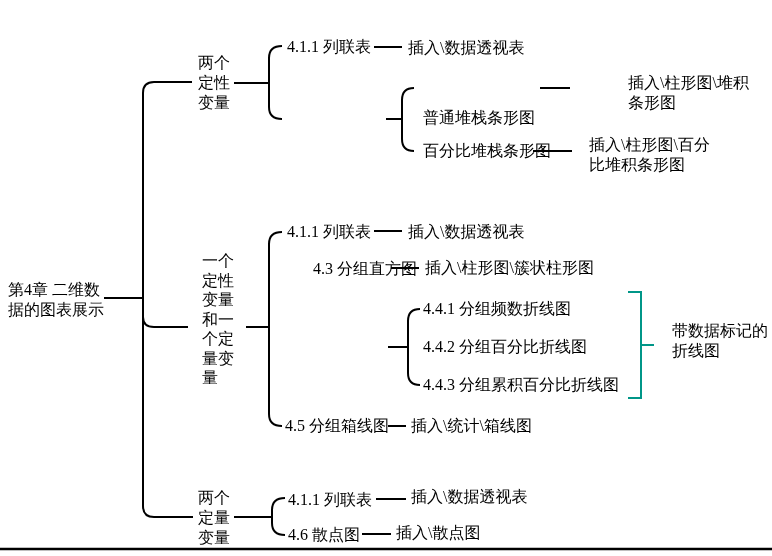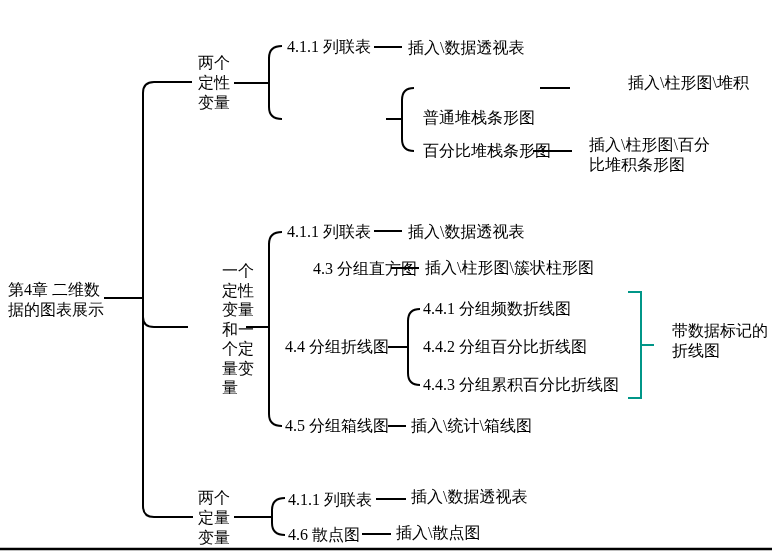--- a/index.html
+++ b/index.html
@@ -7,21 +7,21 @@
     position:relative;width:772px;height:556px;background:#ffffff;
     font-family:"Liberation Serif","DejaVu Serif",serif;
     color:#000000;overflow:hidden;
   }
   #wires{position:absolute;left:0;top:0;width:772px;height:556px;}
   .t{position:absolute;font-size:16px;line-height:20px;white-space:nowrap;color:#000;}
   .ml div{white-space:nowrap;}
   
   .n-root{left:8px;top:280px;}
   .n-b1{left:198px;top:53px;}
-  .n-b2{left:202px;top:261px;line-height:19.5px;margin-left:20px;}
+  .n-b2{left:202px;top:251px;line-height:19.5px;}
   .n-b3{left:198px;top:488px;}
   
   .b1r1-t{left:287px;top:37px;}
   .b1r1-n{left:408px;top:38px;}
   .b1r2-t{left:285px;top:109px;}
   .b1s1-t{left:423px;top:78px;margin-top:30px;}
   .b1s1-n{left:580px;top:73px;line-height:19.5px;margin-left:48px;}
   .b1s2-t{left:423px;top:141px;}
   .b1s2-n{left:589px;top:135px;line-height:19.5px;}
   
@@ -86,41 +86,41 @@
   <div class="t ml n-b1">
     <div>两个</div>
     <div>定性</div>
     <div>变量</div>
   </div>
   <div class="t b1r1-t">4.1.1 列联表</div>
   <div class="t b1r1-n">插入\数据透视表</div>
   <div class="t b1s1-t">普通堆栈条形图</div>
   <div class="t ml b1s1-n">
     <div>插入\柱形图\堆积</div>
+    <div>条形图</div>
   </div>
   <div class="t b1s2-t">百分比堆栈条形图</div>
   <div class="t ml b1s2-n">
     <div>插入\柱形图\百分</div>
     <div>比堆积条形图</div>
   </div>
 
   <div class="t ml n-b2">
     <div>一个</div>
     <div>定性</div>
     <div>变量</div>
     <div>和一</div>
     <div>个定</div>
     <div>量变</div>
     <div>量</div>
   </div>
   <div class="t b2r1-t">4.1.1 列联表</div>
   <div class="t b2r1-n">插入\数据透视表</div>
   <div class="t b2r2-t">4.3 分组直方图</div>
   <div class="t b2r2-n">插入\柱形图\簇状柱形图</div>
-  <div class="t b2r3-t">4.4 分组折线图</div>
   <div class="t b2s1-t">4.4.1 分组频数折线图</div>
   <div class="t b2s2-t">4.4.2 分组百分比折线图</div>
   <div class="t b2s3-t">4.4.3 分组累积百分比折线图</div>
   <div class="t ml b2gn">
     <div>带数据标记的</div>
     <div>折线图</div>
   </div>
   <div class="t b2r4-t">4.5 分组箱线图</div>
   <div class="t b2r4-n">插入\统计\箱线图</div>
 

